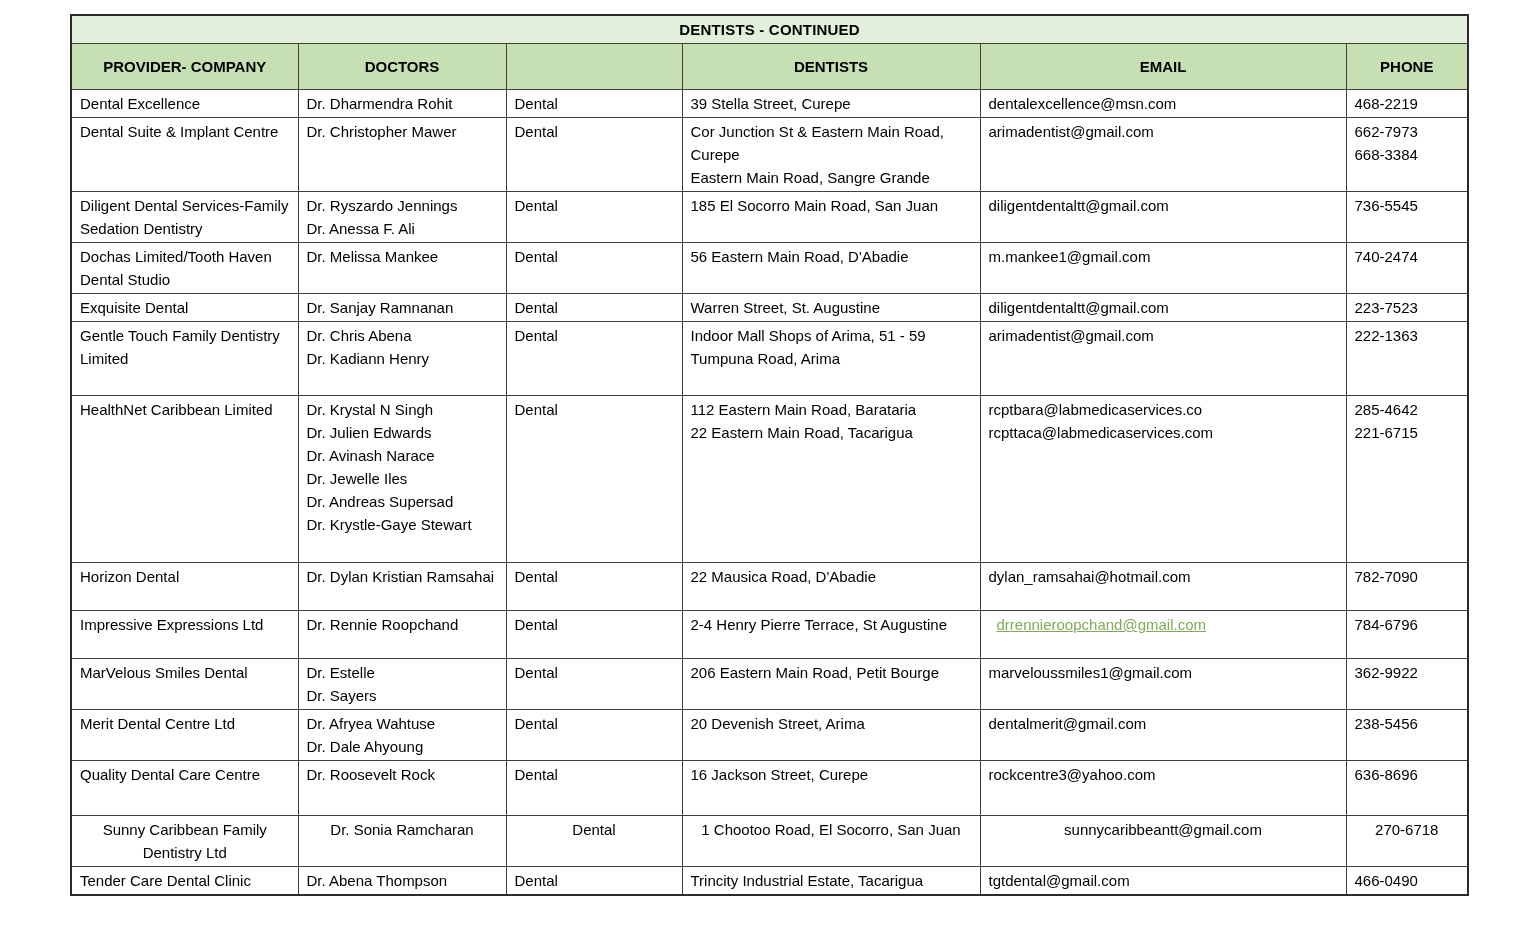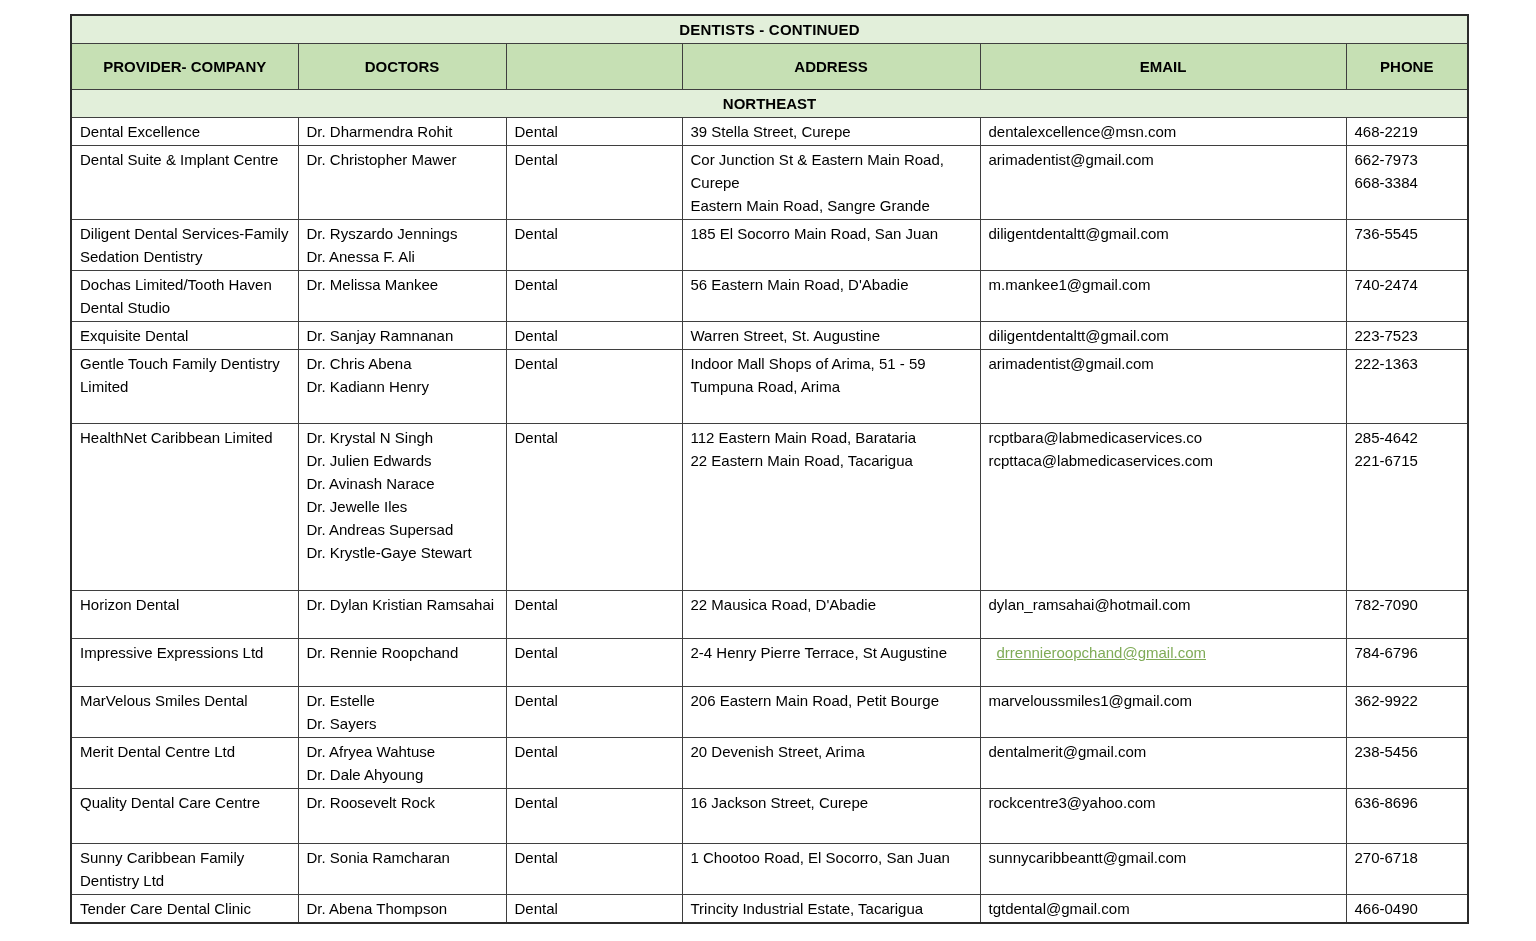--- a/index.html
+++ b/index.html
@@ -77,26 +77,23 @@
       <col style="width:122px">
     </colgroup>
     <tbody>
       <tr>
         <td class="title-band" colspan="6">DENTISTS - CONTINUED</td>
       </tr>
       <tr class="col-header">
         <td>PROVIDER- COMPANY</td>
         <td>DOCTORS</td>
         <td></td>
-        <td>ADDRESS</td>
+        <td>DENTISTS</td>
         <td>EMAIL</td>
         <td>PHONE</td>
-      </tr>
-      <tr>
-        <td class="section-band" colspan="6">NORTHEAST</td>
       </tr>
     </tbody>
     <tbody id="rows">
         <tr style="height: 27px;">
           <td>
             <div class="cell-line">Dental Excellence</div>
           </td>
           <td>
             <div class="cell-line">Dr. Dharmendra Rohit</div>
           </td>
@@ -340,21 +337,21 @@
           <td>
             <div class="cell-line">16 Jackson Street, Curepe</div>
           </td>
           <td>
             <div class="cell-line">rockcentre3@yahoo.com</div>
           </td>
           <td>
             <div class="cell-line">636-8696</div>
           </td>
         </tr>
-        <tr style="height: 49px;">
+        <tr style="height: 49px; text-align: center;">
           <td>
             <div class="cell-line">Sunny Caribbean Family Dentistry Ltd</div>
           </td>
           <td>
             <div class="cell-line">Dr. Sonia Ramcharan</div>
           </td>
           <td>
             <div class="cell-line">Dental</div>
           </td>
           <td>

